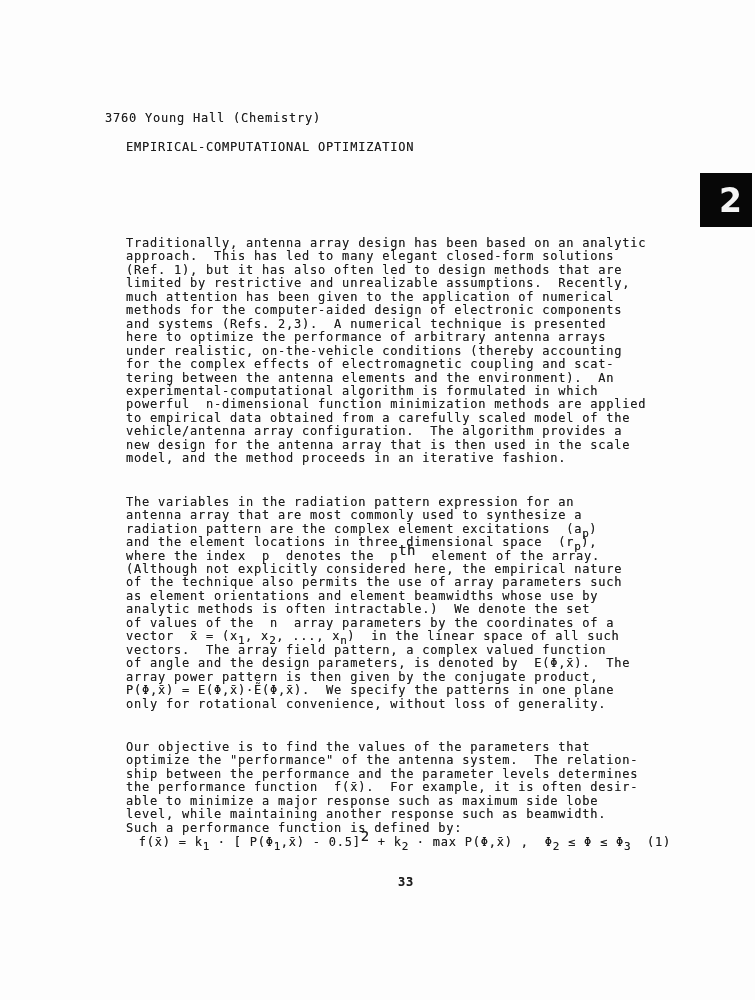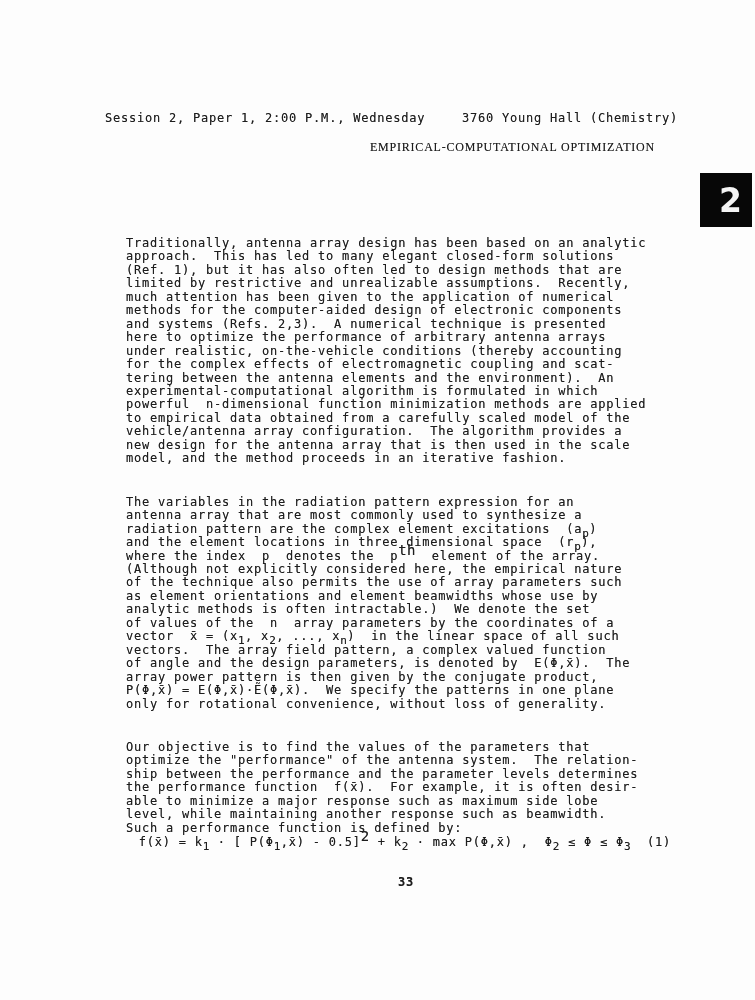--- a/index.html
+++ b/index.html
@@ -15,22 +15,21 @@
     color:#1d1d1d;
     text-shadow:0 0 0.6px rgba(30,30,30,0.55);
   }
   .header-line {
     position:absolute; left:105px; top:111px; width:573px;
     display:flex; justify-content:space-between;
     white-space:pre;
   }
   .heading {
     position:absolute; left:126px; top:140px; width:529px;
-    text-align:right;
-    font-family:Liberation Serif, serif;
+    text-align:left;
   }
   .title-line { line-height:14px; white-space:pre; }
   .author-block { margin-top:13px; }
   .author-line { line-height:13.5px; white-space:pre; }
   .section-tab {
     position:absolute; left:700px; top:173px; width:52px; height:54px;
     background:#070707; color:#f4f4f4;
     display:flex; align-items:center; justify-content:center;
     padding-left:9px; box-sizing:border-box;
     font-family:"DejaVu Sans","Liberation Sans",sans-serif;
@@ -57,21 +56,20 @@
     position:absolute; left:126px; top:875px; width:560px;
     text-align:center; line-height:14px;font-weight:bold;
   }
 </style>
 </head>
 <body>
 
 <div class="page">
 
   <div class="header-line">
-    <span>Session 2, Paper 1, 2:00 P.M., Wednesday</span>
     <span>3760 Young Hall (Chemistry)</span>
   </div>
 
   <div class="heading">
     <div class="title-line">EMPIRICAL-COMPUTATIONAL OPTIMIZATION</div>
   </div>
 
   <div class="section-tab">2</div>
 
   <div class="body-text">

